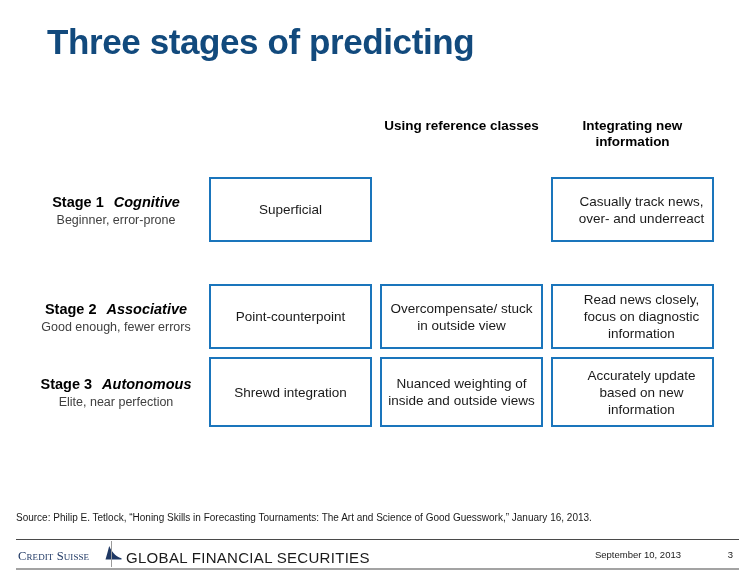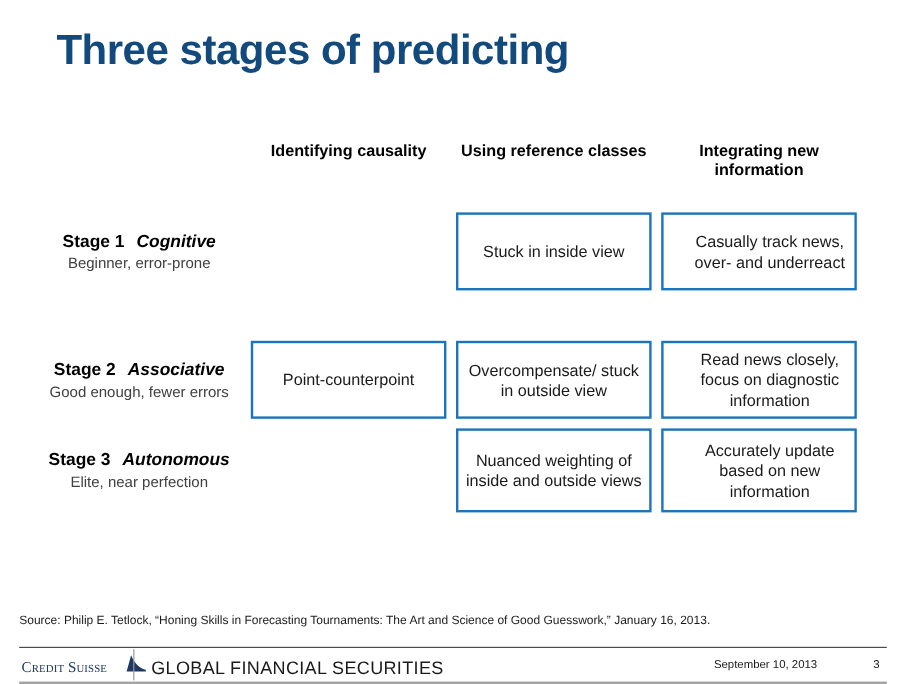--- a/index.html
+++ b/index.html
@@ -202,33 +202,32 @@
 </head>
 <body>
 
 <div class="slide">
 
   <div class="slide-title">Three stages of predicting</div>
 
   <div class="matrix">
 
     <div class="col-headers">
-      <div class="col-header c1">Identifying causality</div>
       <div class="col-header c2">Using reference classes</div>
       <div class="col-header c3">Integrating new information</div>
     </div>
 
     <div class="row r1">
       <div class="stage-label">
         <div class="stage-line1">
           <span class="stage-num">Stage 1</span><span class="stage-name">Cognitive</span>
         </div>
         <div class="stage-line2">Beginner, error-prone</div>
       </div>
-      <div class="cell c2">Stuck in inside view</div>
+      <div class="cell c1">Superficial</div>
       <div class="cell c3">Casually track news, over- and underreact</div>
     </div>
 
     <div class="row r2">
       <div class="stage-label">
         <div class="stage-line1">
           <span class="stage-num">Stage 2</span><span class="stage-name">Associative</span>
         </div>
         <div class="stage-line2">Good enough, fewer errors</div>
       </div>
@@ -237,20 +236,21 @@
       <div class="cell c3">Read news closely, focus on diagnostic information</div>
     </div>
 
     <div class="row r3">
       <div class="stage-label">
         <div class="stage-line1">
           <span class="stage-num">Stage 3</span><span class="stage-name">Autonomous</span>
         </div>
         <div class="stage-line2">Elite, near perfection</div>
       </div>
+      <div class="cell c1">Shrewd integration</div>
       <div class="cell c2">Nuanced weighting of inside and outside views</div>
       <div class="cell c3">Accurately update based on new information</div>
     </div>
 
   </div>
 
   <div class="source-note">Source: Philip E. Tetlock, “Honing Skills in Forecasting Tournaments: The Art and Science of Good Guesswork,” January 16, 2013.</div>
 
   <div class="footer">
 

